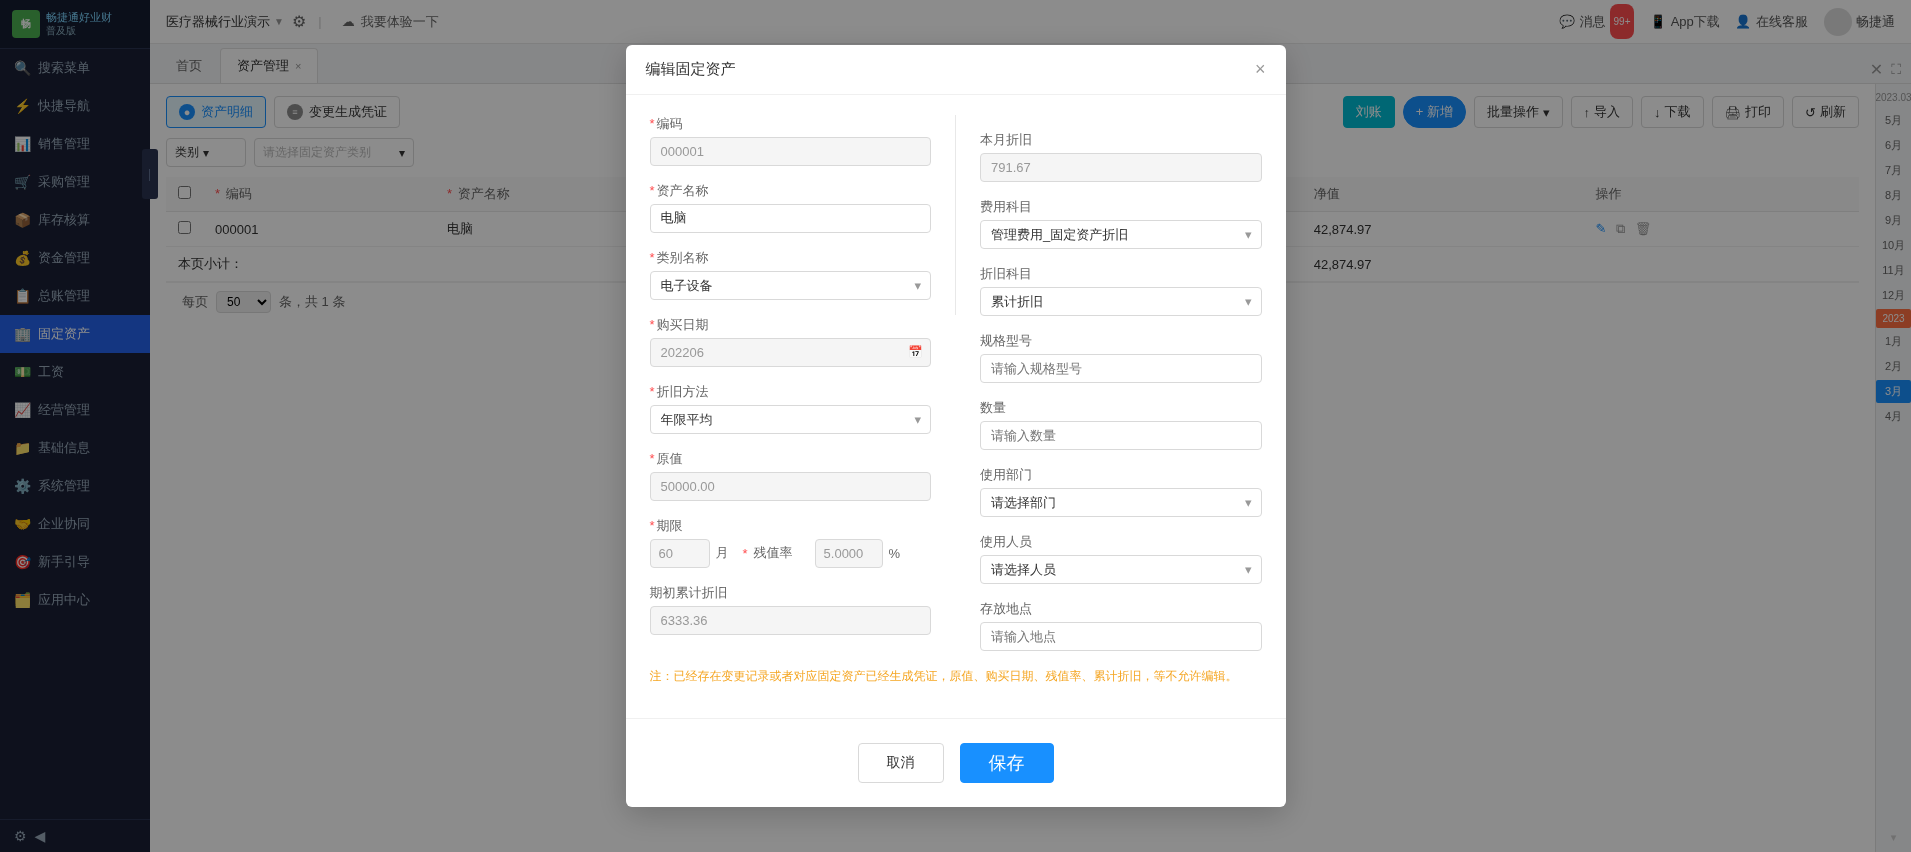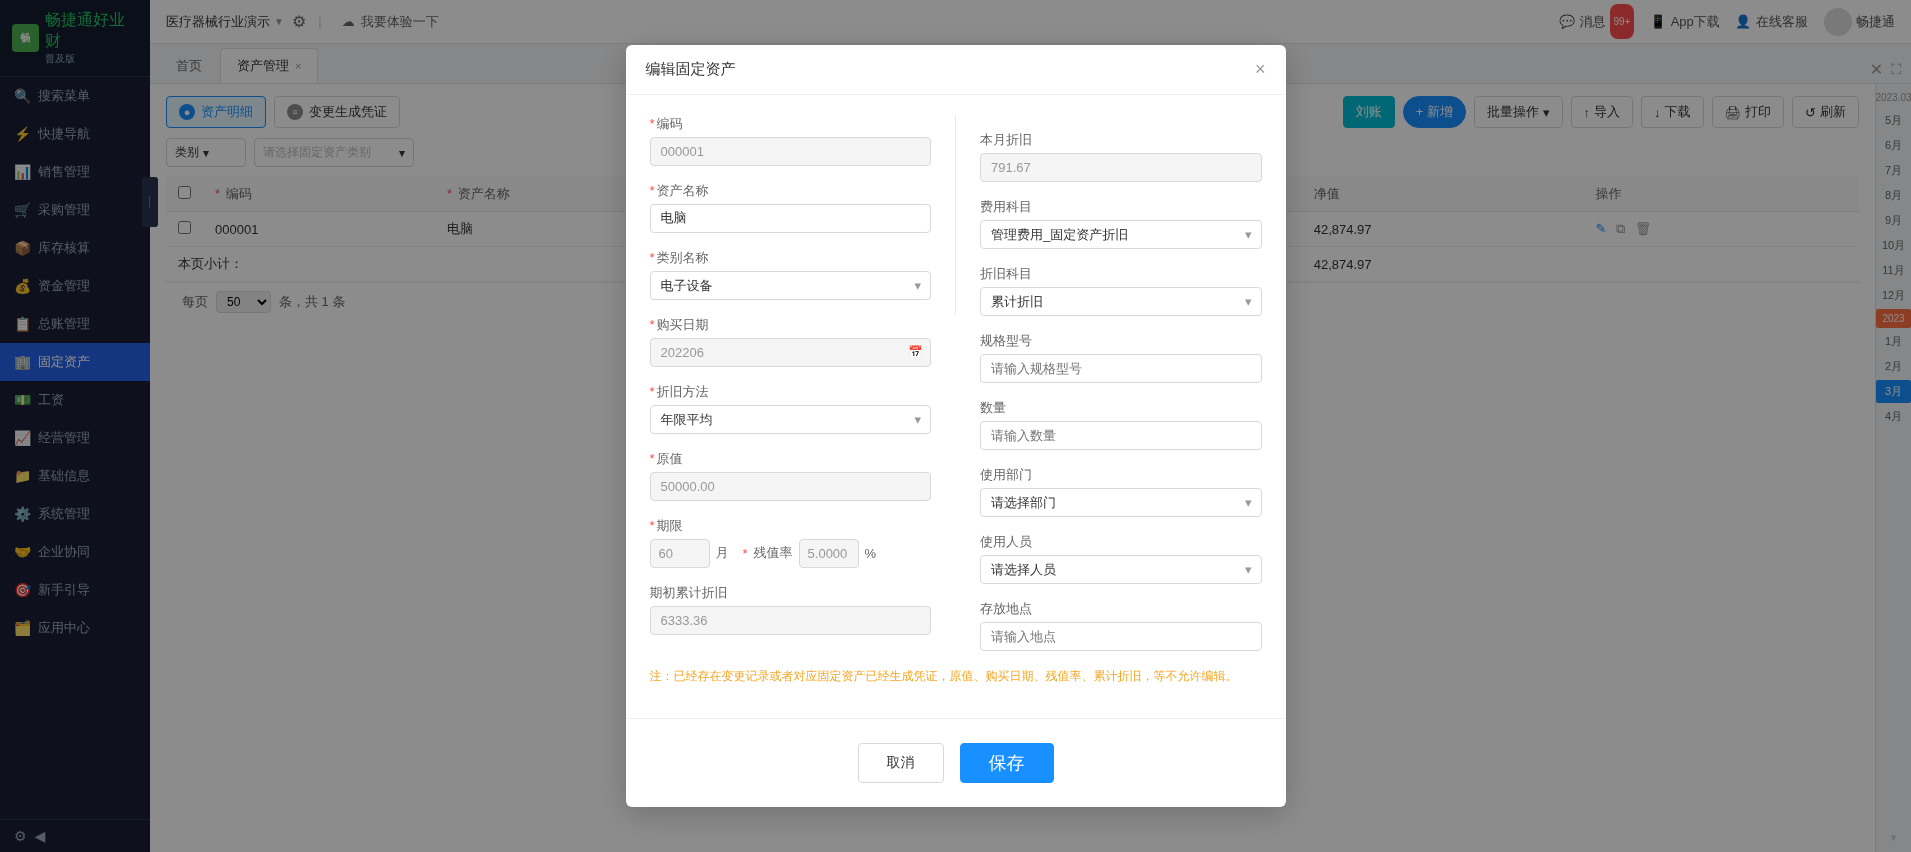--- a/index.html
+++ b/index.html
@@ -2,21 +2,21 @@
 <html><head>
   <meta charset="utf-8">
   <style>
     * { box-sizing: border-box; margin: 0; padding: 0; }
     body { font-family: 'Microsoft YaHei', Arial, sans-serif; font-size: 13px; background: #f0f2f5; display: flex; height: 852px; overflow: hidden; }
 
     
     .sidebar { width: 150px; background: #1a2035; color: #aab; height: 100%; display: flex; flex-direction: column; flex-shrink: 0; }
     .sidebar-logo { padding: 10px 12px; background: #141c30; display: flex; align-items: center; gap: 6px; border-bottom: 1px solid #2a3350; }
     .sidebar-logo-icon { width: 28px; height: 28px; background: #4caf50; border-radius: 4px; display: flex; align-items: center; justify-content: center; color: white; font-size: 10px; font-weight: bold; }
-    .sidebar-logo-text { color: #22c55e; font-size: 16px; line-height: 1.3; }
+    .sidebar-logo-text { color: #7dd3fc; font-size: 11px; line-height: 1.3; }
     .sidebar-logo-badge { color: #8ab; font-size: 10px; }
     .sidebar-scroll { flex: 1; overflow-y: auto; }
     .sidebar-item { display: flex; align-items: center; gap: 8px; padding: 10px 14px; cursor: pointer; color: #99aabb; font-size: 13px; transition: background 0.2s; }
     .sidebar-item.active { background: #2563eb; color: #fff; }
     .sidebar-item-icon { font-size: 14px; width: 16px; text-align: center; }
     .sidebar-bottom { padding: 8px 14px; border-top: 1px solid #2a3350; display: flex; align-items: center; gap: 8px; }
     .sidebar-bottom-icon { color: #99aabb; cursor: pointer; font-size: 14px; }
 
     
     .main { flex: 1; display: flex; flex-direction: column; overflow: hidden; }
@@ -459,21 +459,21 @@
             <div class="form-col">
               <div class="form-label">
                 <span class="form-required">*</span>
                 <span>期限</span>
               </div>
               <div class="form-row-inline">
                 <input class="form-input form-input-sm form-input-disabled" type="text" readonly="" style="width: 60px;" value="60">
                 <span class="form-label-inline">月</span>
                 <span class="form-required" style="margin-left:8px;">*</span>
                 <span class="form-label-inline">残值率</span>
-                <input class="form-input form-input-sm form-input-disabled" type="text" readonly="" style="width: 60px;" value="5.0000">
+                <input class="form-input form-input-sm form-input-disabled" type="text" readonly="" style="width: 68px; margin-left: 16px;" value="5.0000">
                 <span class="form-label-inline">%</span>
               </div>
             </div>
           </div>
 
           <div class="form-row">
             <div class="form-col">
               <div class="form-label">
                 <span>期初累计折旧</span>
               </div>

